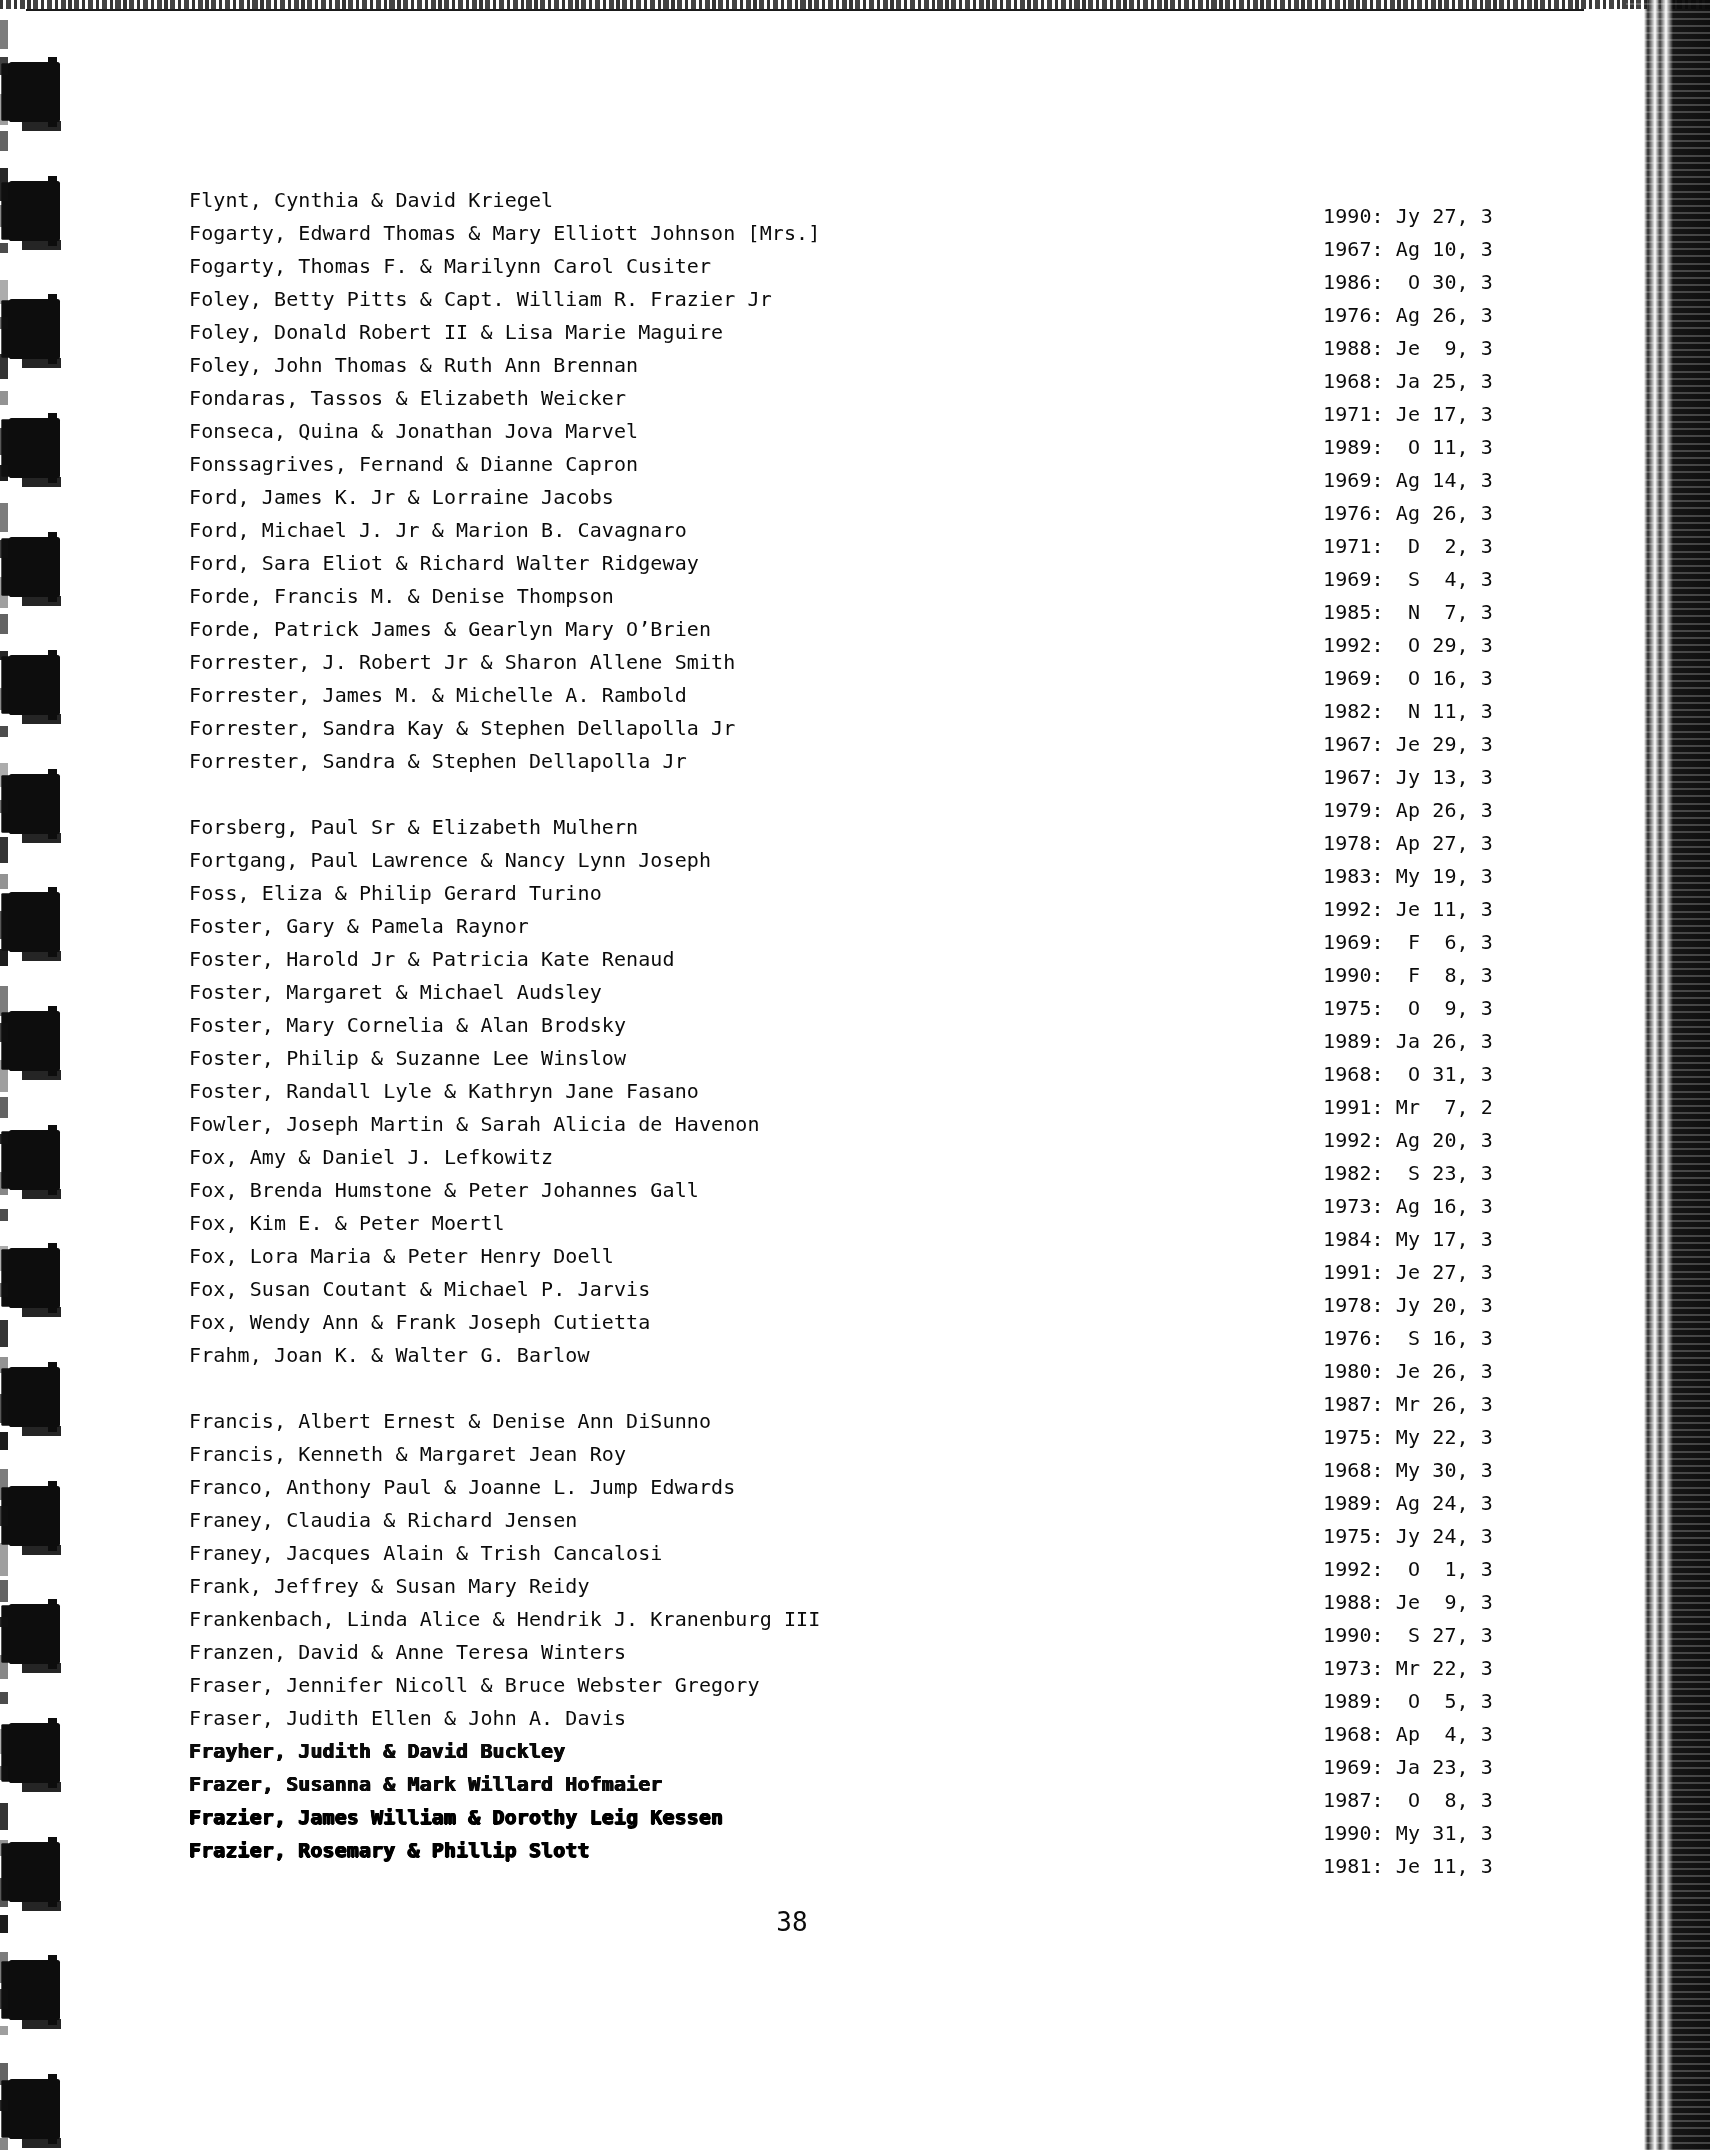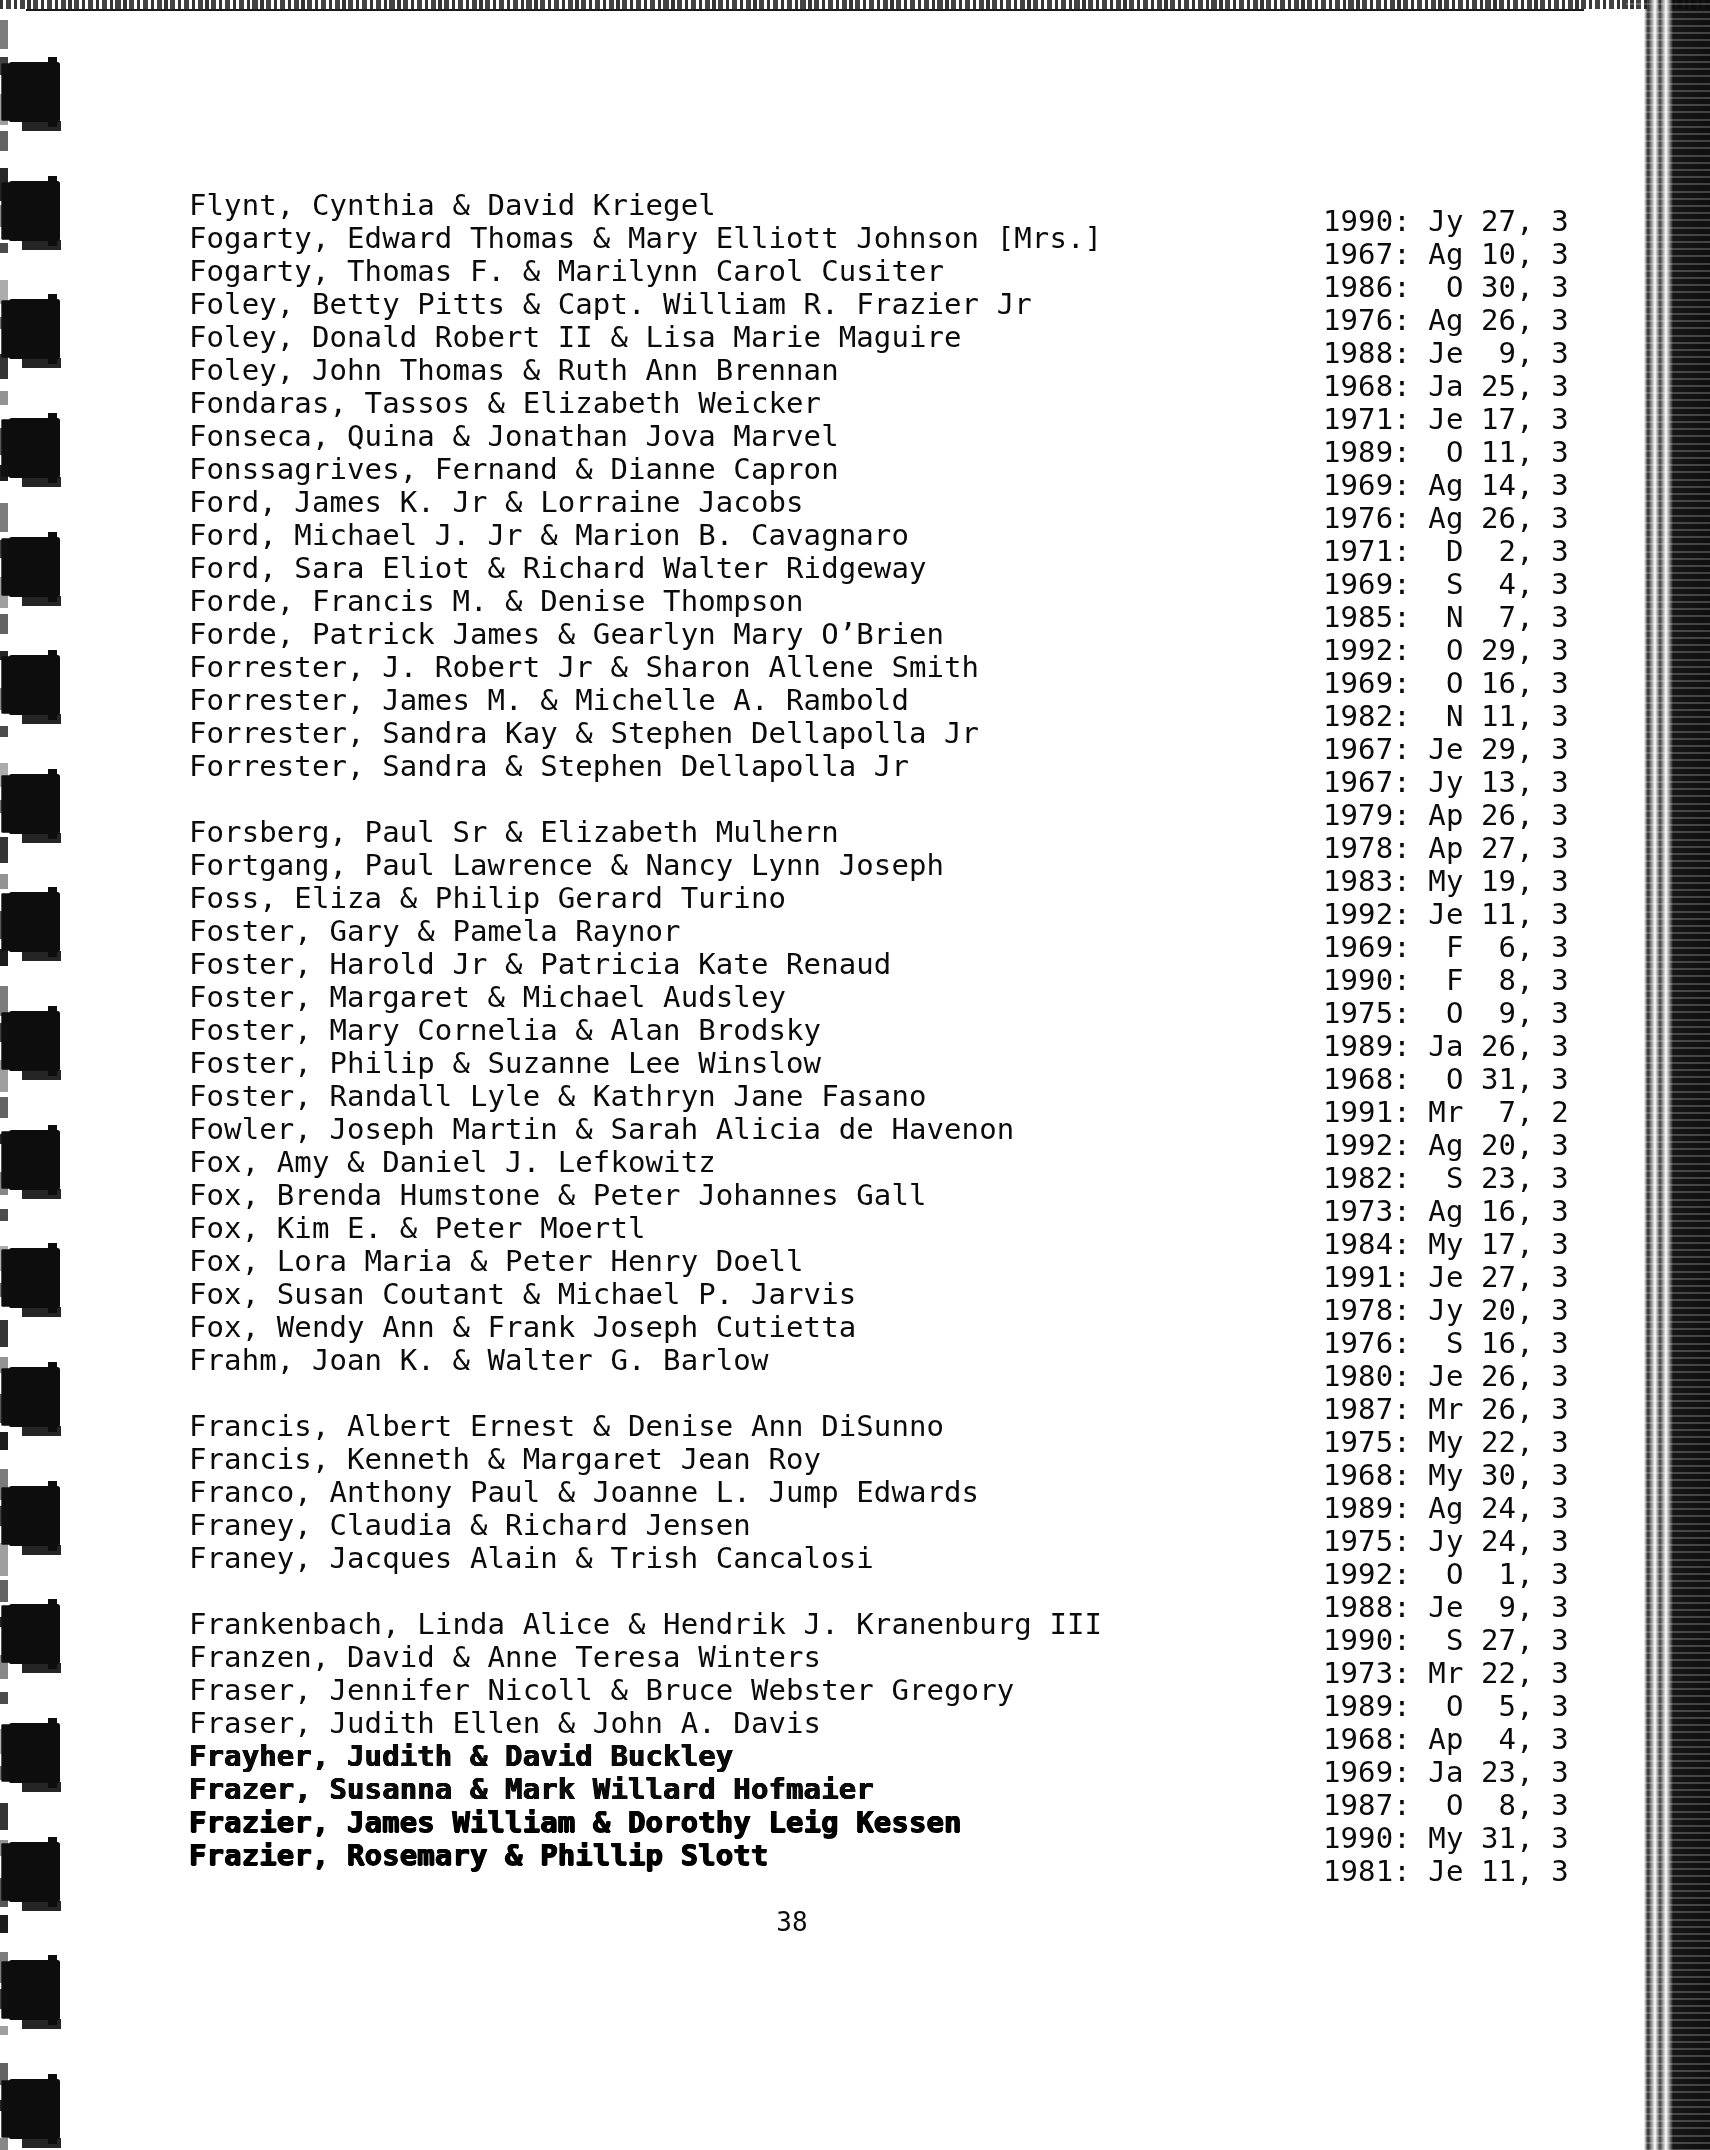--- a/index.html
+++ b/index.html
@@ -97,21 +97,21 @@
     position: absolute;
     left: 189px;
     top: 188px;
     width: 1343px;
   }
   .row {
     position: relative;
     height: 33px;
     white-space: nowrap;
     color: #0b0b0b;
-    font-size: 29px;
+    font-size: 20px;
     letter-spacing: 0.1px;
   }
   .name {
     position: absolute;
     left: 0;
     top: 0;
   }
   .date {
     position: absolute;
     left: 1134px;
@@ -389,20 +389,21 @@
         </div>
         <div class="row">
           <span class="name">Franey, Claudia &amp; Richard Jensen</span>
           <span class="date">1975: Jy 24, 3</span>
         </div>
         <div class="row">
           <span class="name">Franey, Jacques Alain &amp; Trish Cancalosi</span>
           <span class="date">1992:  O  1, 3</span>
         </div>
         <div class="row">
+          <span class="name">Frank, Jeffrey &amp; Susan Mary Reidy</span>
           <span class="date">1988: Je  9, 3</span>
         </div>
         <div class="row">
           <span class="name">Frankenbach, Linda Alice &amp; Hendrik J. Kranenburg III</span>
           <span class="date">1990:  S 27, 3</span>
         </div>
         <div class="row">
           <span class="name">Franzen, David &amp; Anne Teresa Winters</span>
           <span class="date">1973: Mr 22, 3</span>
         </div>

